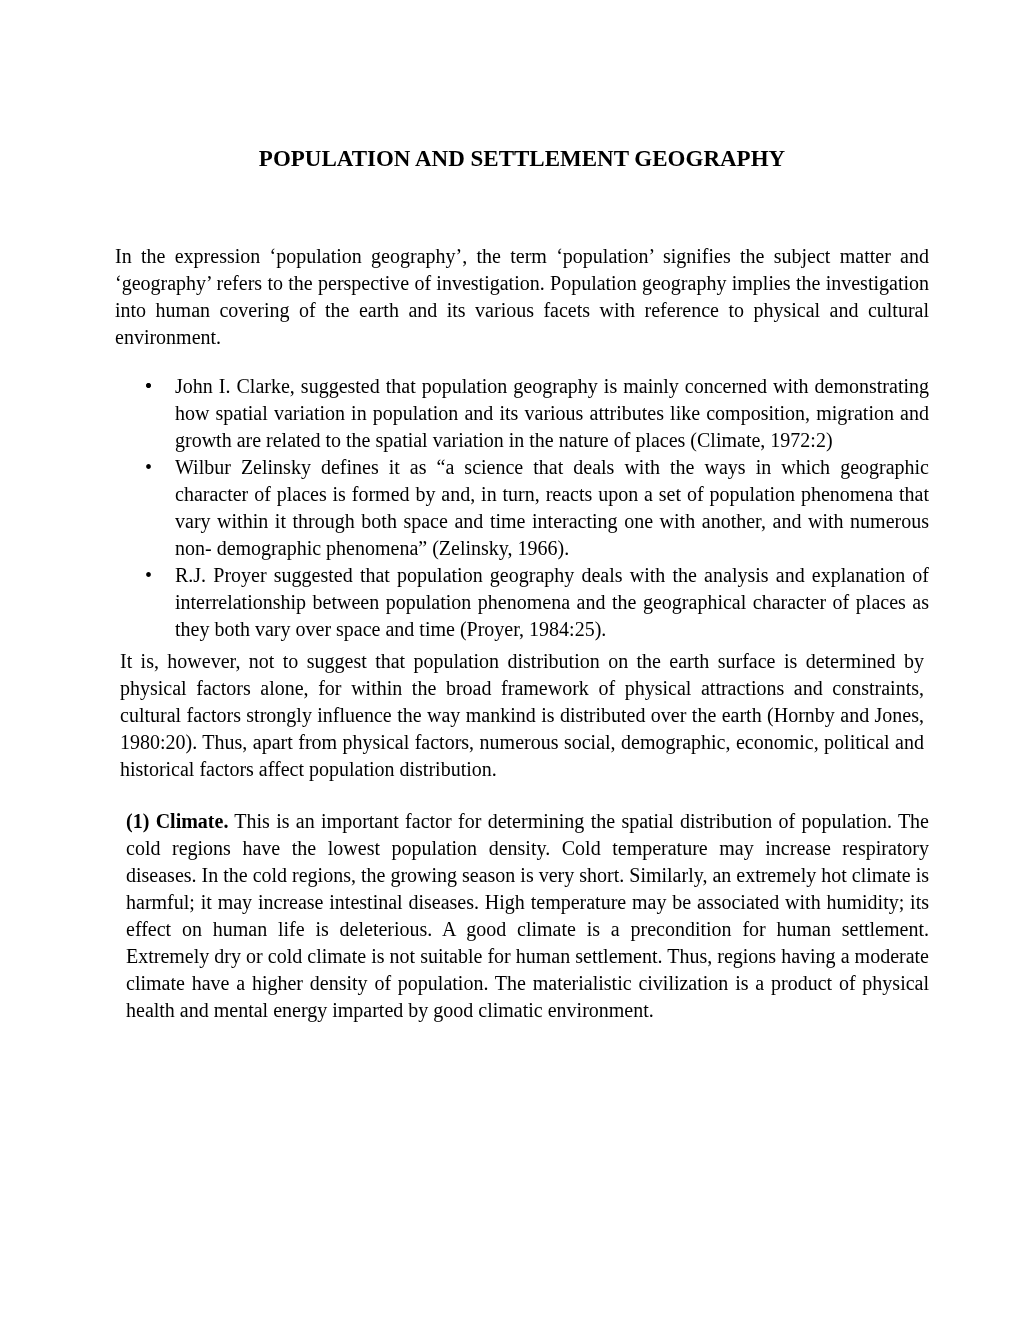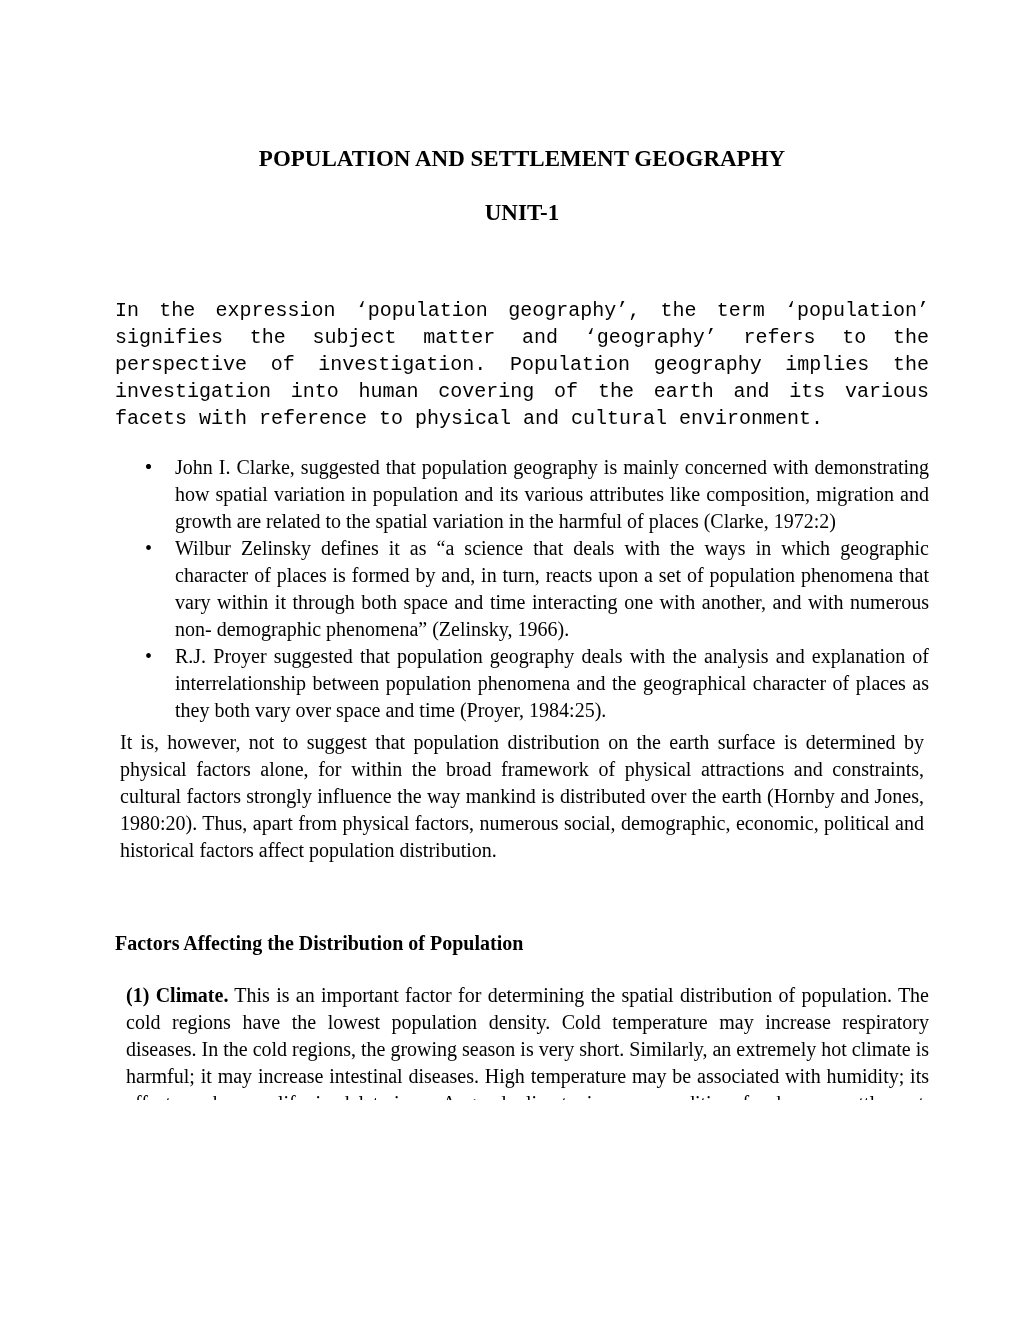--- a/index.html
+++ b/index.html
@@ -37,21 +37,20 @@
     font-weight: bold;
     line-height: 25px;
   }
   .body-text {
     font-size: 20px;
     line-height: 27px;
     text-align: justify;
   }
   .intro-paragraph {
     margin: 72px 0 0 0;
-    font-family: Liberation Mono, monospace;
   }
   .definition-list {
     margin: 22px 0 0 0;
     padding: 0;
     list-style: none;
   }
   .definition-item {
     position: relative;
     padding-left: 60px;
     margin: 0;
@@ -79,42 +78,40 @@
   }
 </style>
 </head>
 <body>
 
 <div class="page">
   <div class="content">
 
     <h1 class="doc-title">POPULATION AND SETTLEMENT GEOGRAPHY</h1>
 
-    <h2 class="doc-subtitle">UNIT-1</h2>
 
     <p class="body-text intro-paragraph">In the expression ‘population geography’, the term ‘population’ signifies the subject matter and ‘geography’ refers to the perspective of investigation. Population geography implies the investigation into human covering of the earth and its various facets with reference to physical and cultural environment.</p>
 
     <ul class="definition-list">
       <li class="body-text definition-item">
         <span class="bullet-marker">•</span>
       </li>
       <li class="body-text definition-item">
         <span class="bullet-marker">•</span>
-        <span>John I. Clarke, suggested that population geography is mainly concerned with demonstrating how spatial variation in population and its various attributes like composition, migration and growth are related to the spatial variation in the harmful of places (Clarke, 1972:2)</span>
+        <span>John I. Clarke, suggested that population geography is mainly concerned with demonstrating how spatial variation in population and its various attributes like composition, migration and growth are related to the spatial variation in the nature of places (Climate, 1972:2)</span>
       </li>
       <li class="body-text definition-item">
         <span class="bullet-marker">•</span>
         <span>Wilbur Zelinsky defines it as “a science that deals with the ways in which geographic character of places is formed by and, in turn, reacts upon a set of population phenomena that vary within it through both space and time interacting one with another, and with numerous non- demographic phenomena” (Zelinsky, 1966).</span>
       </li>
       <li class="body-text definition-item">
         <span class="bullet-marker">•</span>
         <span>R.J. Proyer suggested that population geography deals with the analysis and explanation of interrelationship between population phenomena and the geographical character of places as they both vary over space and time (Proyer, 1984:25).</span>
       </li>
     </ul>
 
     <p class="body-text closing-paragraph">It is, however, not to suggest that population distribution on the earth surface is determined by physical factors alone, for within the broad framework of physical attractions and constraints, cultural factors strongly influence the way mankind is distributed over the earth (Hornby and Jones, 1980:20). Thus, apart from physical factors, numerous social, demographic, economic, political and historical factors affect population distribution.</p>
 
-    <h3 class="section-heading">Factors Affecting the Distribution of Population</h3>
 
     <p class="body-text climate-paragraph"><span class="lead-bold">(1) Climate.</span><span> This is an important factor for determining the spatial distribution of population. The cold regions have the lowest population density. Cold temperature may increase respiratory diseases. In the cold regions, the growing season is very short. Similarly, an extremely hot climate is harmful; it may increase intestinal diseases. High temperature may be associated with humidity; its effect on human life is deleterious. A good climate is a precondition for human settlement. Extremely dry or cold climate is not suitable for human settlement. Thus, regions having a moderate climate have a higher density of population. The materialistic civilization is a product of physical health and mental energy imparted by good climatic environment.</span></p>
 
   </div>
 </div>
 
 </body></html>

